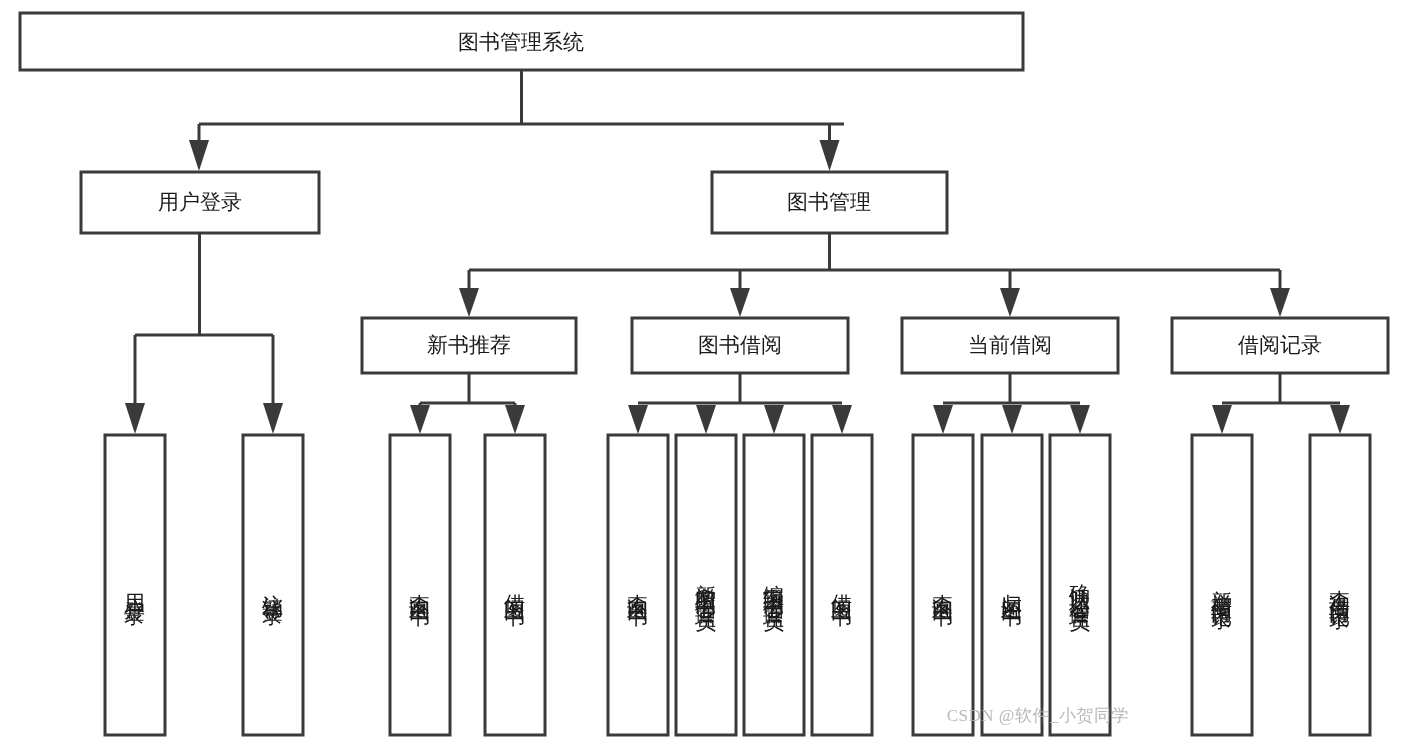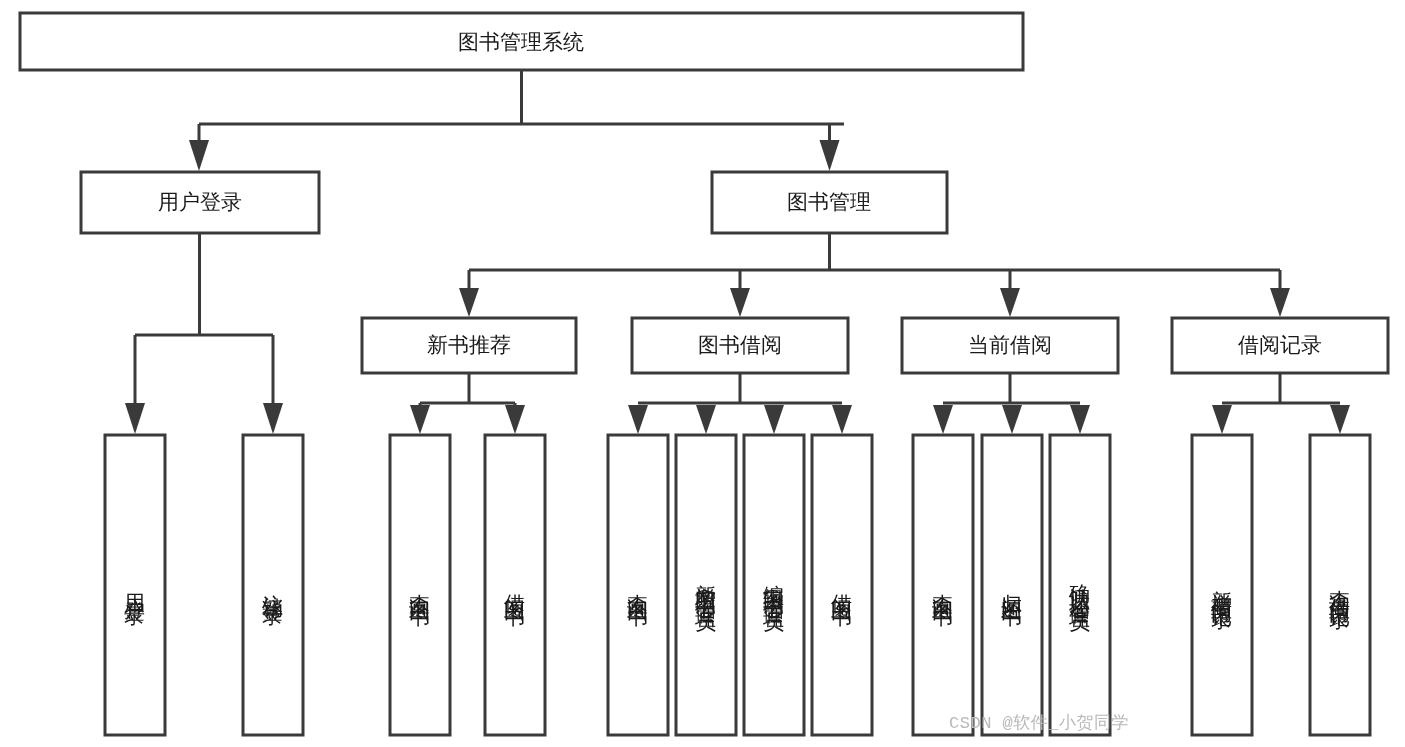--- a/index.html
+++ b/index.html
@@ -44,22 +44,22 @@
   .node-label-h {
     font-family: "Liberation Sans", "DejaVu Sans", sans-serif;
     font-size: 21px;
     fill: #1a1a1a;
     text-anchor: middle;
     dominant-baseline: middle;
   }
   .watermark {
     position: absolute;
     right: 6px;
-    bottom: 13px;
-    font-family: Liberation Mono, monospace;
+    bottom: 20px;
+    font-family: Liberation Serif, serif;
     font-size: 17px;
     color: #b8b8b8;
     letter-spacing: 0.5px;
     white-space: nowrap;
     pointer-events: none;
     margin-top: 16px;
   }
 </style>
 </head>
 <body>

